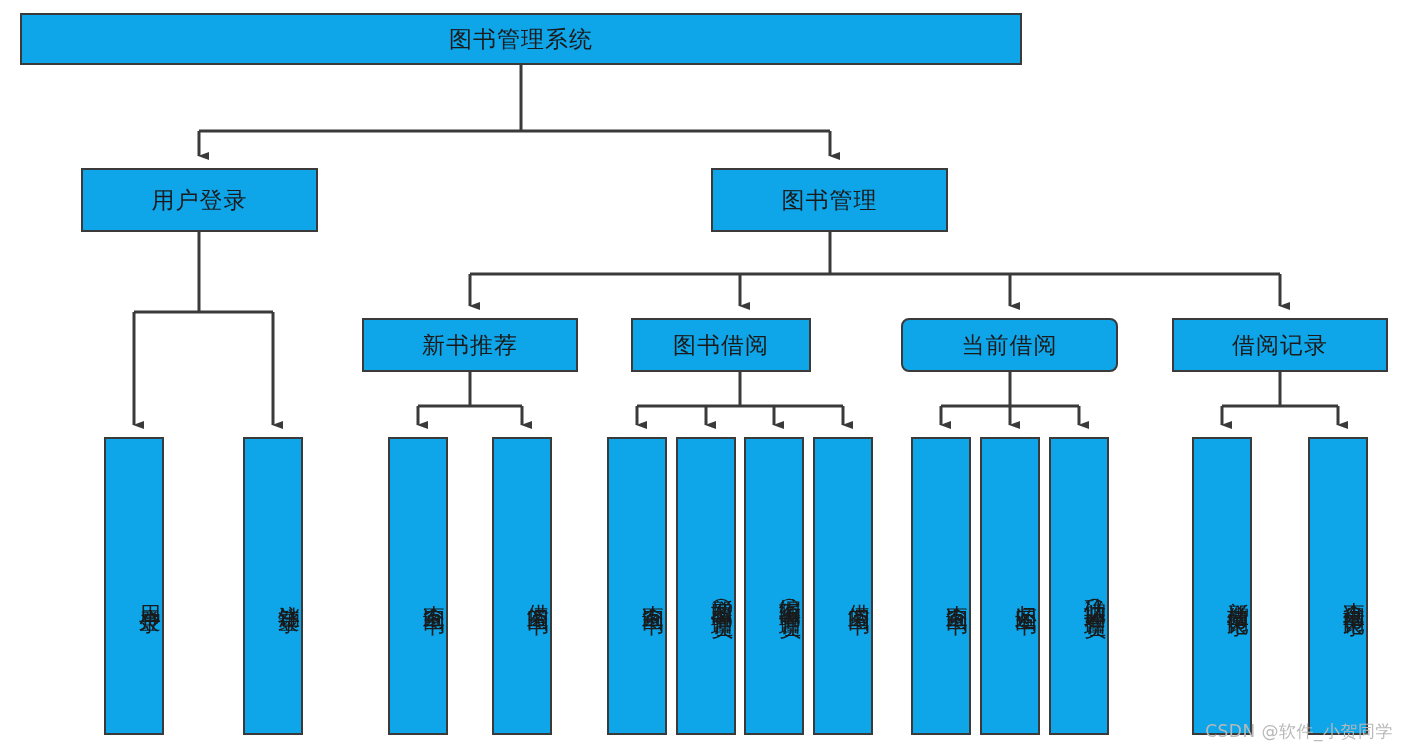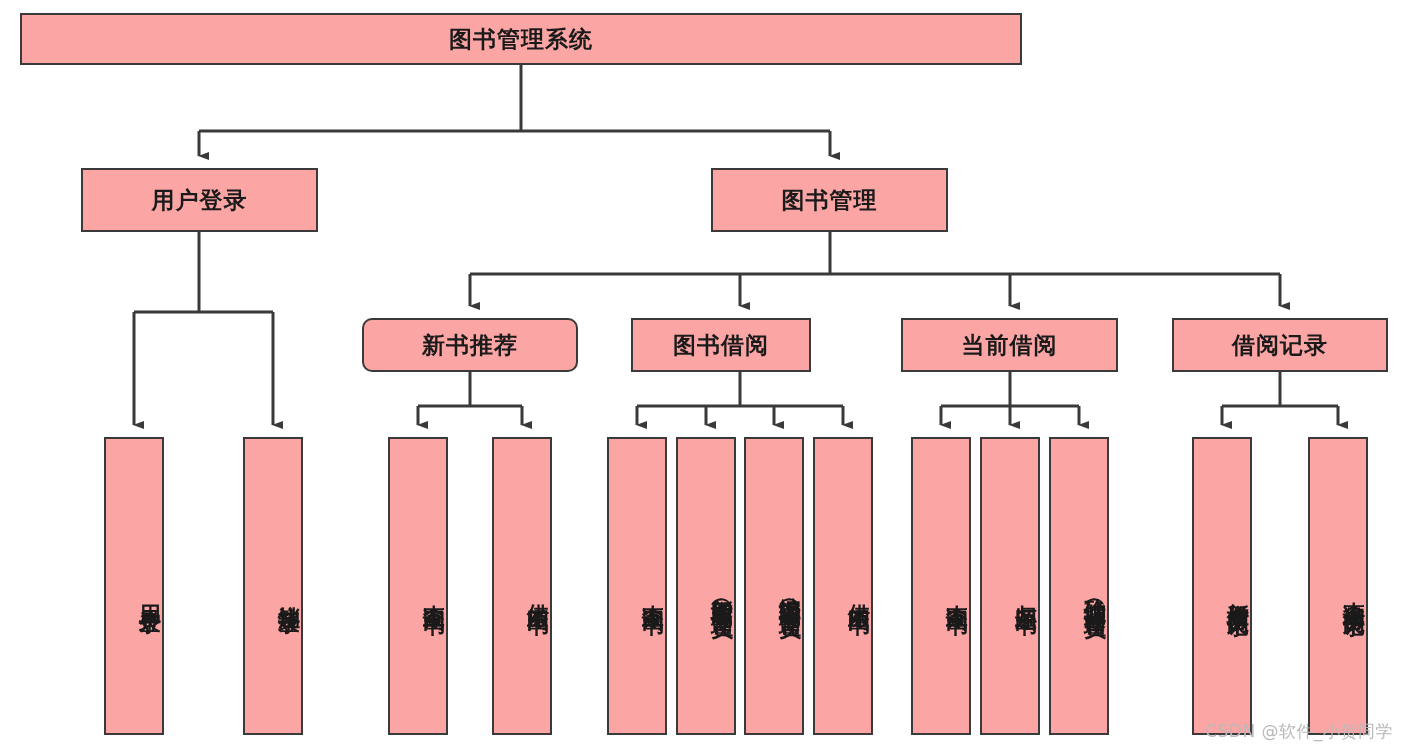--- a/index.html
+++ b/index.html
@@ -21,27 +21,26 @@
     position: absolute;
     left: 0;
     top: 0;
     width: 1405px;
     height: 747px;
     pointer-events: none;
   }
   .node {
     position: absolute;
     box-sizing: border-box;
-    background: #fca5a5;
+    background: #0ea5e9;
     border: 2px solid #3a3a3a;
     display: flex;
     align-items: center;
     justify-content: center;
     color: #1a1a1a;
-    font-weight: bold;
   }
   .node.horiz {
     font-size: 23px;
     letter-spacing: 1px;
   }
   .node.vert {
     writing-mode: vertical-rl;
     text-orientation: upright;
     font-size: 22px;
     letter-spacing: 3px;
@@ -119,23 +118,23 @@
       <path d="M1222,406 L1222,425" marker-end="url(#arrow)"></path>
       <path d="M1338,406 L1338,425" marker-end="url(#arrow)"></path>
     </g>
   </svg>
 
   <div class="node horiz" style="left:20px; top:13px; width:1002px; height:52px;">图书管理系统</div>
 
   <div class="node horiz" style="left:81px; top:168px; width:237px; height:64px;">用户登录</div>
   <div class="node horiz" style="left:711px; top:168px; width:237px; height:64px;">图书管理</div>
 
-  <div class="node horiz" style="left:362px; top:318px; width:216px; height:54px;border-radius:10px;">新书推荐</div>
+  <div class="node horiz" style="left:362px; top:318px; width:216px; height:54px;">新书推荐</div>
   <div class="node horiz" style="left:631px; top:318px; width:180px; height:54px;">图书借阅</div>
-  <div class="node horiz" style="left:901px; top:318px; width:217px; height:54px;">当前借阅</div>
+  <div class="node horiz" style="left:901px; top:318px; width:217px; height:54px;border-radius:8px;">当前借阅</div>
   <div class="node horiz" style="left:1172px; top:318px; width:216px; height:54px;">借阅记录</div>
 
   <div class="node vert" style="left:104px; top:437px; width:60px; height:298px;">
     <span class="vtext">用户登录</span>
   </div>
   <div class="node vert" style="left:243px; top:437px; width:60px; height:298px;">
     <span class="vtext">注销登录</span>
   </div>
 
   <div class="node vert" style="left:388px; top:437px; width:60px; height:298px;">

